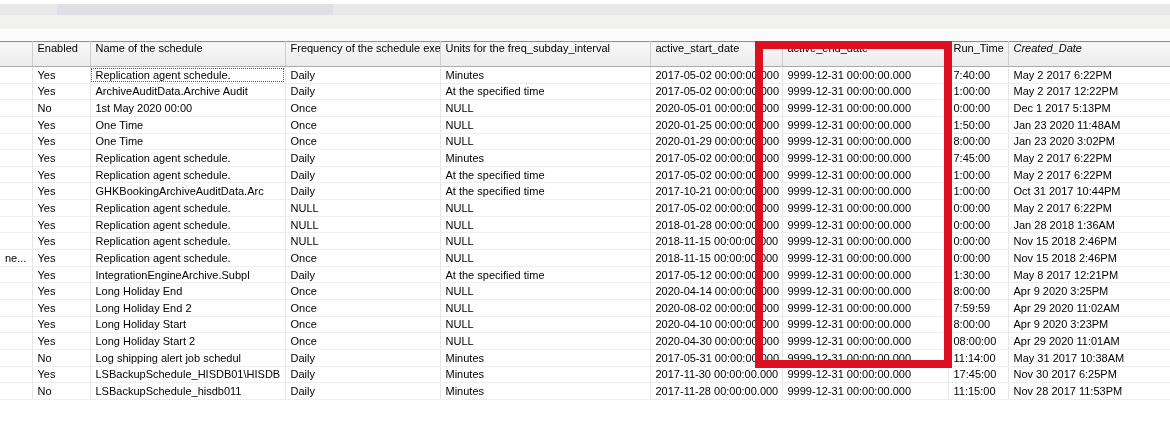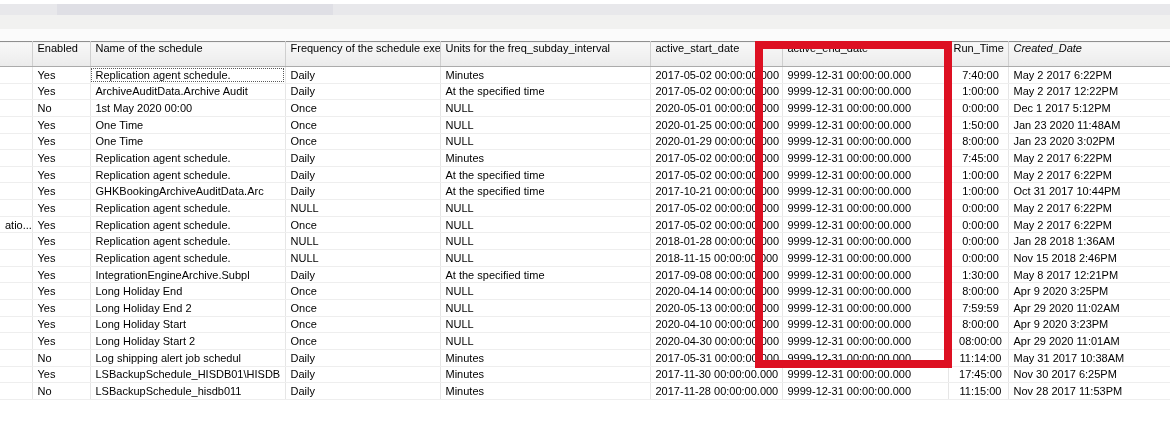--- a/index.html
+++ b/index.html
@@ -29,21 +29,21 @@
     background:linear-gradient(#f8f8f8,#ebebeb);
     border-right:1px solid #cfcfcf; border-bottom:1px solid #ababab;
   }
   table.grid td {
     height:16.65px; padding:0 0 0 5px;
     white-space:nowrap; overflow:hidden;
     background:#ffffff;
     border-right:1px solid #e6e6e6; border-bottom:1px solid #eeeeee;
   }
   td.null-cell { background:#ffffe1; color:#000; }
-  td.col-run, th.col-run { text-align:center; padding-right:6px; }
+  td.col-run, th.col-run { text-align:left; padding-right:6px; }
   th.col-run { text-align:left; padding-left:2px; }
   td.col-created, th.col-created { padding-left:12px; white-space:pre; }
   td.col-col0 { padding-left:2px; border-right:1px solid #e6e6e6; }
   td.selected { outline:1px dotted #5a5a5a; outline-offset:-2px; }
 
   
   .red-box {
     position:absolute; left:755px; top:41px; width:197px; height:327px;
     border-style:solid; border-width:8px; z-index:10; pointer-events:none;
   }
@@ -98,21 +98,21 @@
         </tr>
         <tr>
           <td class="col-col0"></td>
           <td class="col-enabled">No</td>
           <td class="col-name">1st May 2020 00:00</td>
           <td class="col-freq">Once</td>
           <td class="col-units null-cell">NULL</td>
           <td class="col-start">2020-05-01 00:00:00.000</td>
           <td class="col-end">9999-12-31 00:00:00.000</td>
           <td class="col-run">0:00:00</td>
-          <td class="col-created">Dec  1 2017  5:12PM</td>
+          <td class="col-created">Dec  1 2017  5:13PM</td>
         </tr>
         <tr>
           <td class="col-col0"></td>
           <td class="col-enabled">Yes</td>
           <td class="col-name">One Time</td>
           <td class="col-freq">Once</td>
           <td class="col-units null-cell">NULL</td>
           <td class="col-start">2020-01-25 00:00:00.000</td>
           <td class="col-end">9999-12-31 00:00:00.000</td>
           <td class="col-run">1:50:00</td>
@@ -167,31 +167,20 @@
           <td class="col-enabled">Yes</td>
           <td class="col-name">Replication agent schedule.</td>
           <td class="col-freq null-cell">NULL</td>
           <td class="col-units null-cell">NULL</td>
           <td class="col-start">2017-05-02 00:00:00.000</td>
           <td class="col-end">9999-12-31 00:00:00.000</td>
           <td class="col-run">0:00:00</td>
           <td class="col-created">May  2 2017  6:22PM</td>
         </tr>
         <tr>
-          <td class="col-col0">atio...</td>
-          <td class="col-enabled">Yes</td>
-          <td class="col-name">Replication agent schedule.</td>
-          <td class="col-freq">Once</td>
-          <td class="col-units null-cell">NULL</td>
-          <td class="col-start">2017-05-02 00:00:00.000</td>
-          <td class="col-end">9999-12-31 00:00:00.000</td>
-          <td class="col-run">0:00:00</td>
-          <td class="col-created">May  2 2017  6:22PM</td>
-        </tr>
-        <tr>
           <td class="col-col0"></td>
           <td class="col-enabled">Yes</td>
           <td class="col-name">Replication agent schedule.</td>
           <td class="col-freq null-cell">NULL</td>
           <td class="col-units null-cell">NULL</td>
           <td class="col-start">2018-01-28 00:00:00.000</td>
           <td class="col-end">9999-12-31 00:00:00.000</td>
           <td class="col-run">0:00:00</td>
           <td class="col-created">Jan 28 2018  1:36AM</td>
         </tr>
@@ -200,26 +189,37 @@
           <td class="col-enabled">Yes</td>
           <td class="col-name">Replication agent schedule.</td>
           <td class="col-freq null-cell">NULL</td>
           <td class="col-units null-cell">NULL</td>
           <td class="col-start">2018-11-15 00:00:00.000</td>
           <td class="col-end">9999-12-31 00:00:00.000</td>
           <td class="col-run">0:00:00</td>
           <td class="col-created">Nov 15 2018  2:46PM</td>
         </tr>
         <tr>
+          <td class="col-col0">ne...</td>
+          <td class="col-enabled">Yes</td>
+          <td class="col-name">Replication agent schedule.</td>
+          <td class="col-freq">Once</td>
+          <td class="col-units null-cell">NULL</td>
+          <td class="col-start">2018-11-15 00:00:00.000</td>
+          <td class="col-end">9999-12-31 00:00:00.000</td>
+          <td class="col-run">0:00:00</td>
+          <td class="col-created">Nov 15 2018  2:46PM</td>
+        </tr>
+        <tr>
           <td class="col-col0"></td>
           <td class="col-enabled">Yes</td>
           <td class="col-name">IntegrationEngineArchive.Subpl</td>
           <td class="col-freq">Daily</td>
           <td class="col-units">At the specified time</td>
-          <td class="col-start">2017-09-08 00:00:00.000</td>
+          <td class="col-start">2017-05-12 00:00:00.000</td>
           <td class="col-end">9999-12-31 00:00:00.000</td>
           <td class="col-run">1:30:00</td>
           <td class="col-created">May  8 2017 12:21PM</td>
         </tr>
         <tr>
           <td class="col-col0"></td>
           <td class="col-enabled">Yes</td>
           <td class="col-name">Long Holiday End</td>
           <td class="col-freq">Once</td>
           <td class="col-units null-cell">NULL</td>
@@ -227,21 +227,21 @@
           <td class="col-end">9999-12-31 00:00:00.000</td>
           <td class="col-run">8:00:00</td>
           <td class="col-created">Apr  9 2020  3:25PM</td>
         </tr>
         <tr>
           <td class="col-col0"></td>
           <td class="col-enabled">Yes</td>
           <td class="col-name">Long Holiday End 2</td>
           <td class="col-freq">Once</td>
           <td class="col-units null-cell">NULL</td>
-          <td class="col-start">2020-05-13 00:00:00.000</td>
+          <td class="col-start">2020-08-02 00:00:00.000</td>
           <td class="col-end">9999-12-31 00:00:00.000</td>
           <td class="col-run">7:59:59</td>
           <td class="col-created">Apr 29 2020 11:02AM</td>
         </tr>
         <tr>
           <td class="col-col0"></td>
           <td class="col-enabled">Yes</td>
           <td class="col-name">Long Holiday Start</td>
           <td class="col-freq">Once</td>
           <td class="col-units null-cell">NULL</td>

